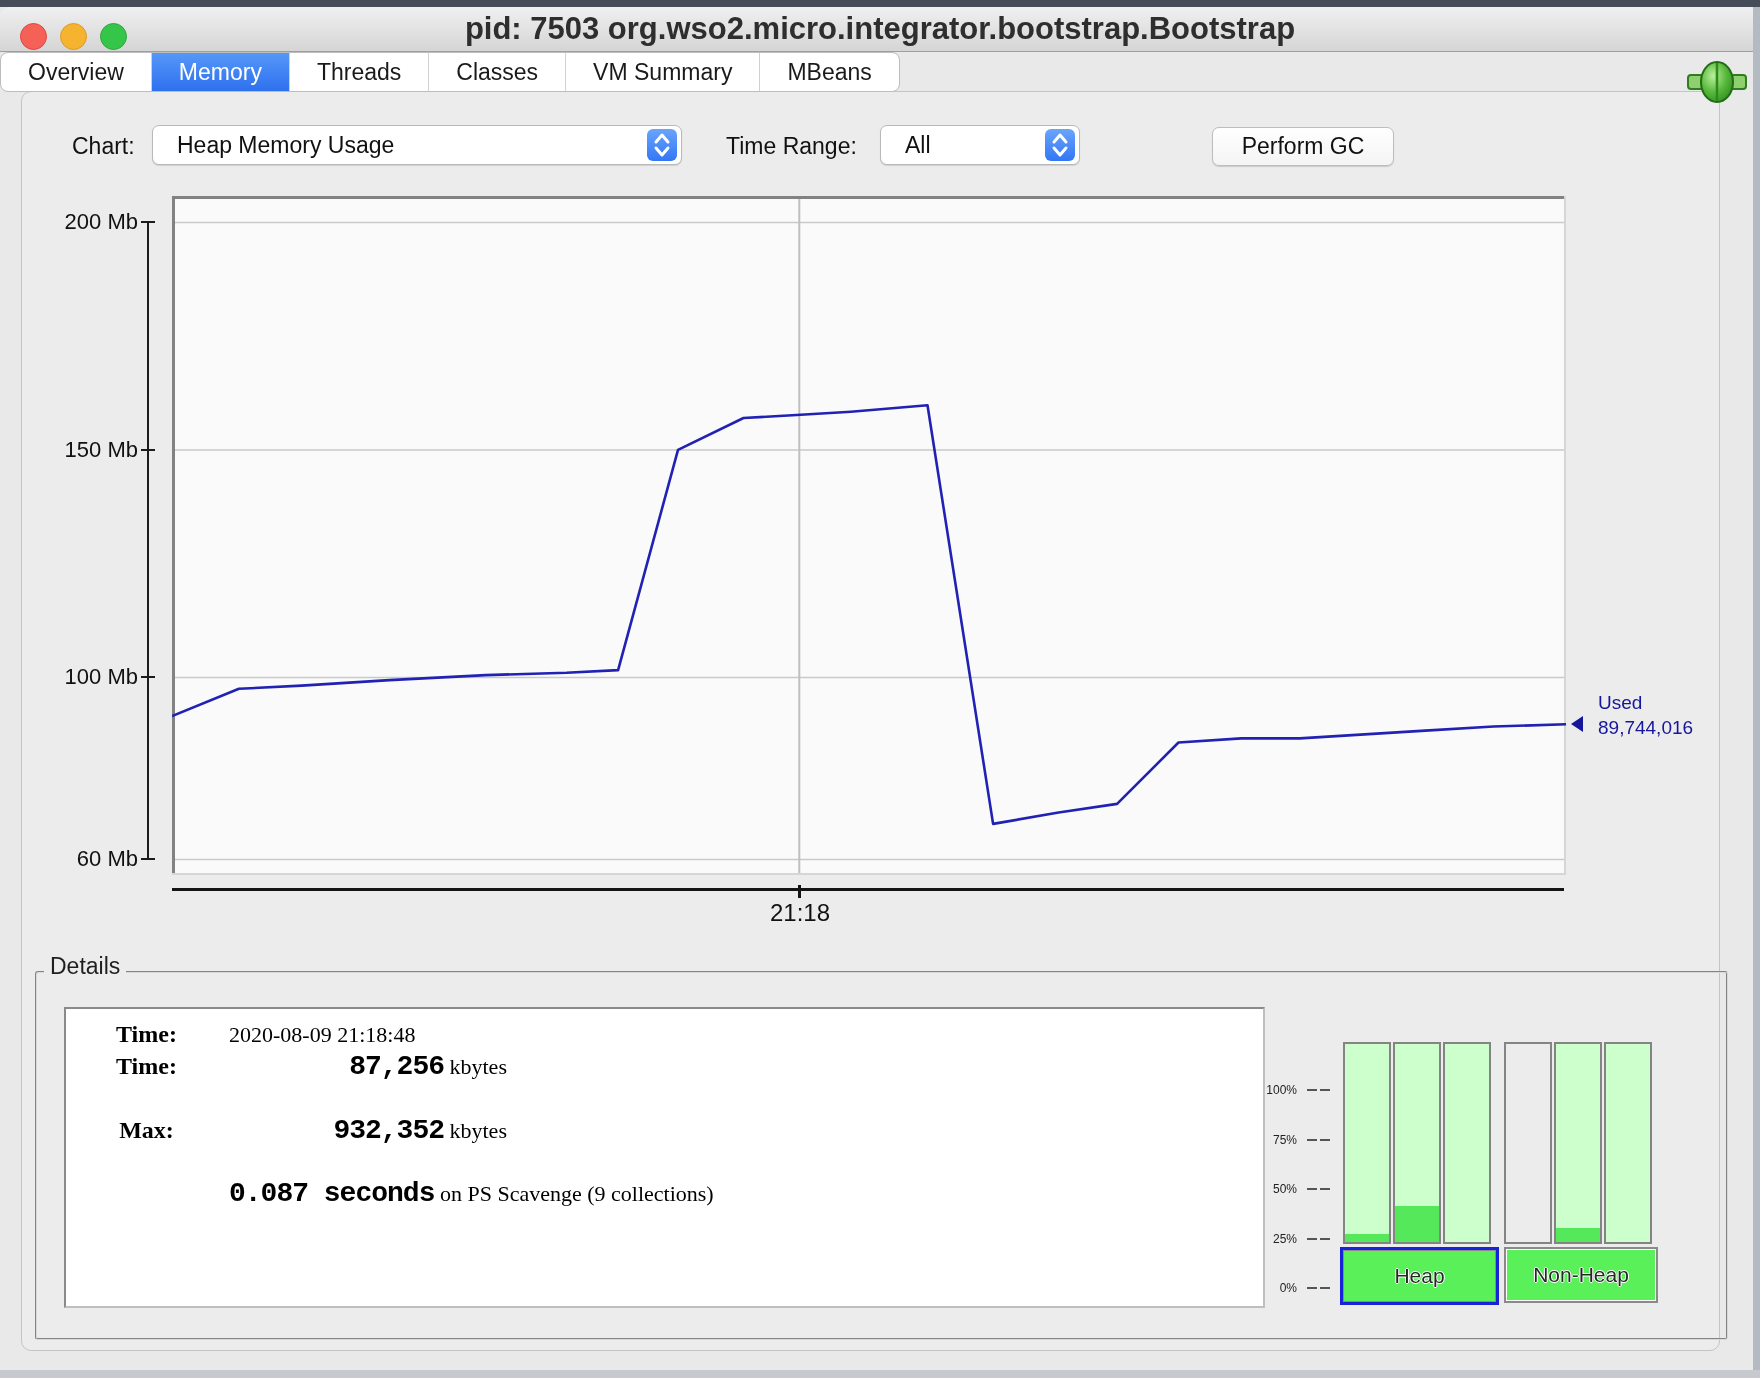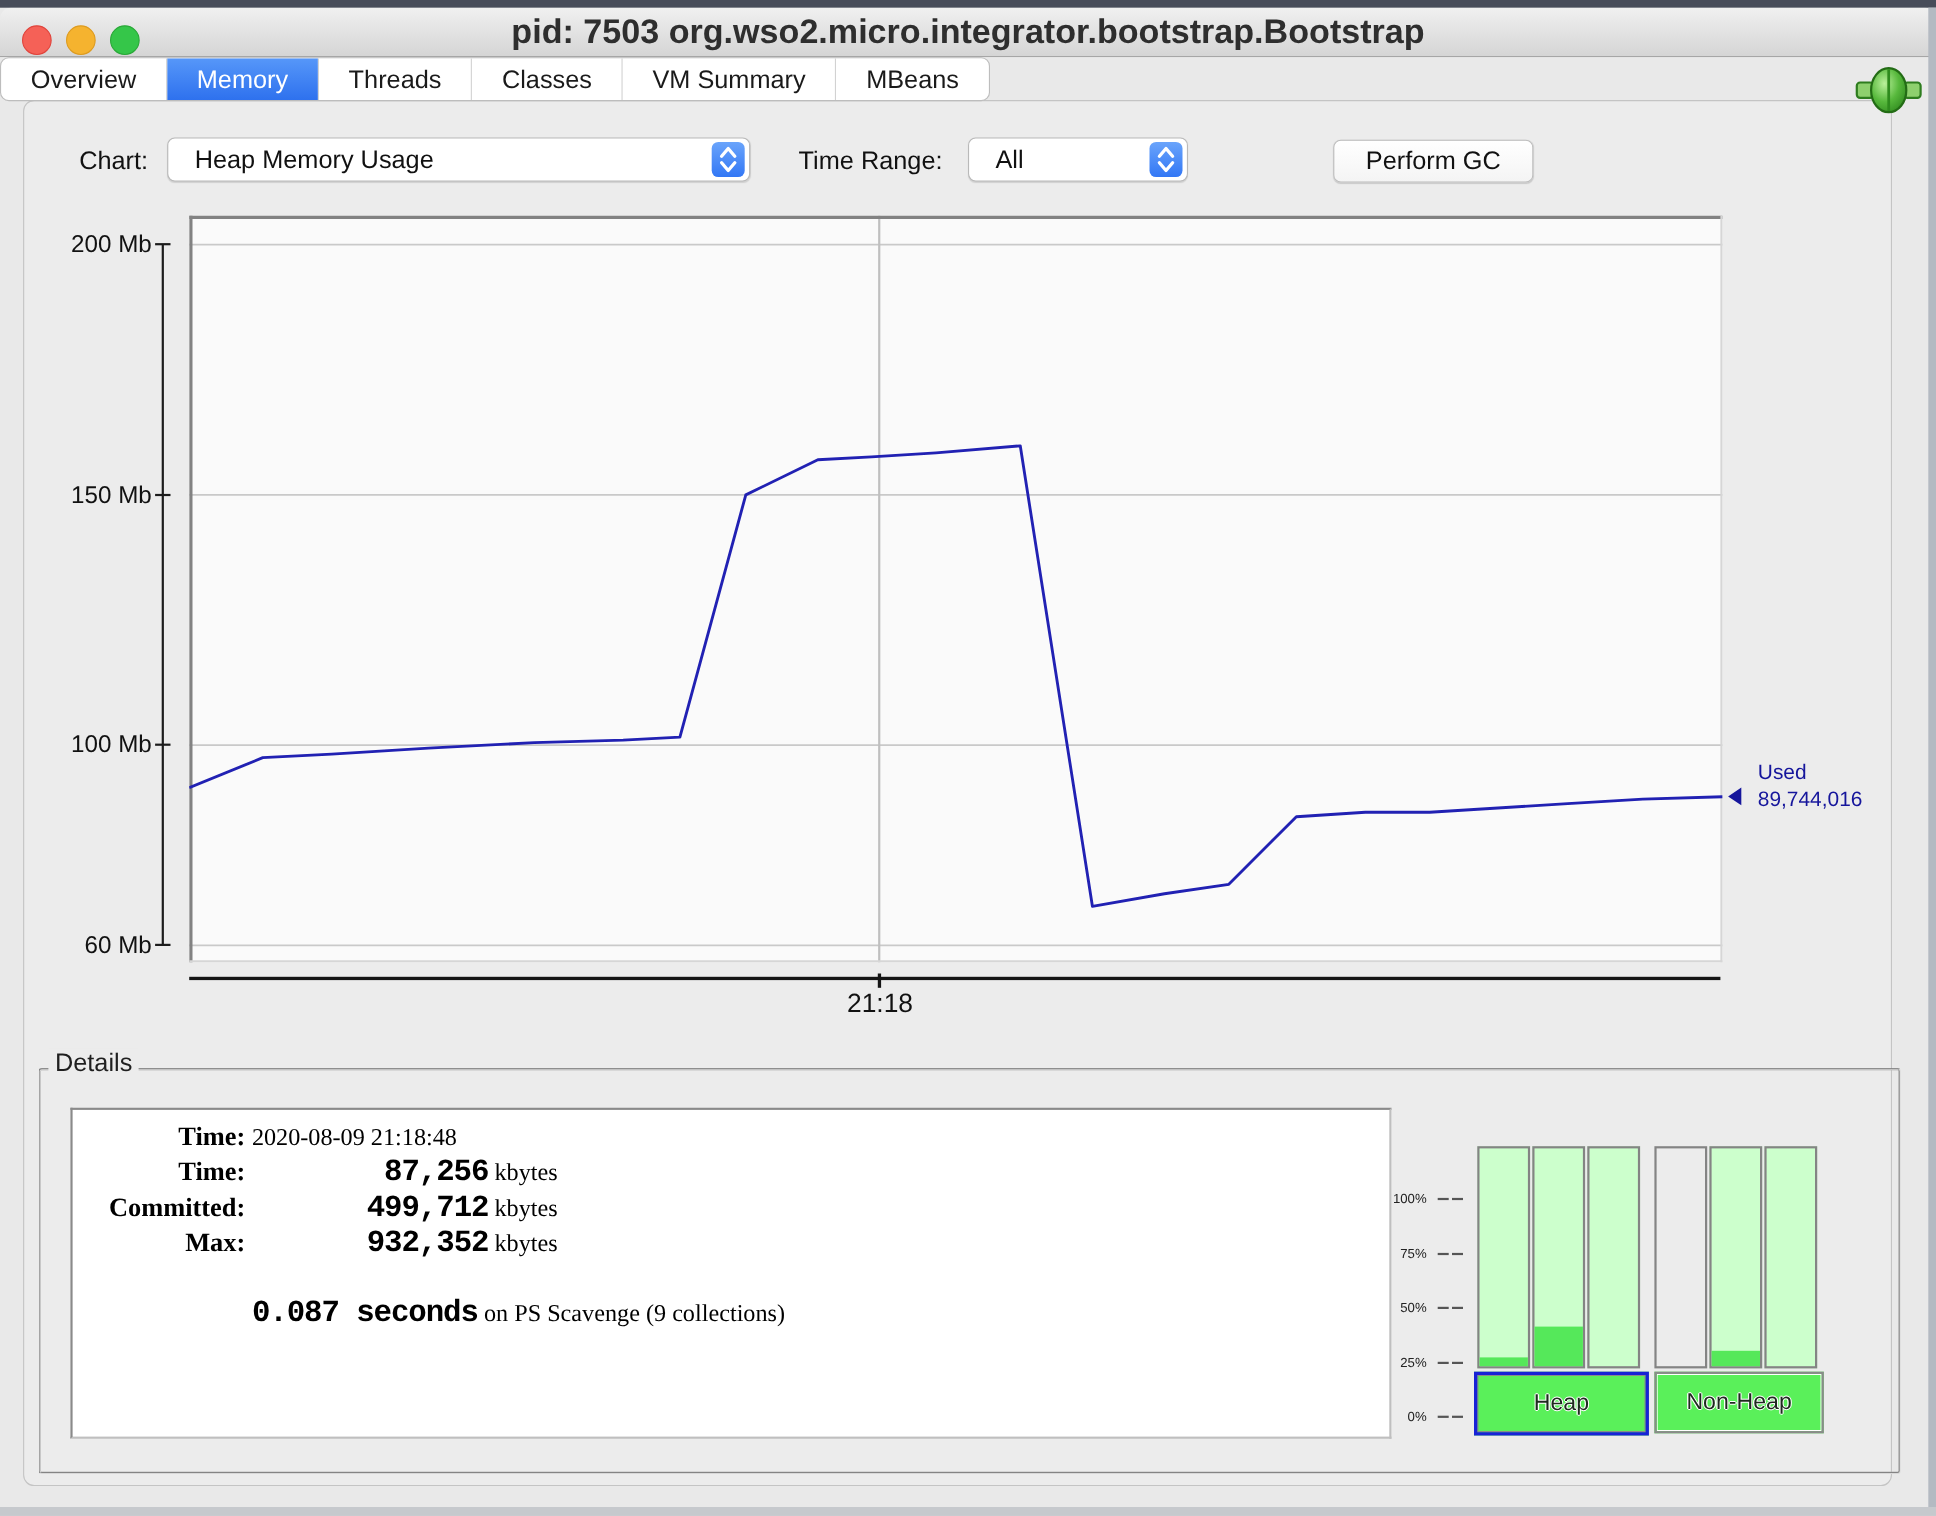--- a/index.html
+++ b/index.html
@@ -49,21 +49,21 @@
                  border-bottom:8px solid transparent;border-right:12px solid #16169c;}
   .tracker-text{position:absolute;left:1598px;font-size:19px;line-height:25px;color:#16169c;}
   
   .groupbox{position:absolute;left:35px;top:971px;width:1689px;height:365px;border:2px groove #d8d8d8;border-radius:3px;}
   .group-label{position:absolute;left:44px;top:953px;font-size:23px;color:#1f1f1f;background:#ececec;padding:0 6px;z-index:2;}
   .detailbox{position:absolute;left:64px;top:1007px;width:1197px;height:297px;background:#fff;
              border-top:2px solid #8a8a8a;border-left:2px solid #8a8a8a;
              border-right:2px solid #bfbfbf;border-bottom:2px solid #bfbfbf;}
   .drow{position:absolute;left:4px;height:32px;line-height:32px;white-space:nowrap;
         font-family:"Liberation Serif",serif;font-size:22px;color:#000;}
-  .dlabel{display:inline-block;width:153px;text-align:right;font-weight:bold;font-size:24px;margin-right:6px;}
+  .dlabel{display:inline-block;width:153px;text-align:center;font-weight:bold;font-size:24px;margin-right:6px;}
   .dnum{font-family:"Liberation Mono",monospace;font-weight:bold;font-size:28px;letter-spacing:-1px;}
   .dnum.right{display:inline-block;width:215px;text-align:right;}
   
   .pct-row{position:absolute;left:1226px;width:104px;height:24px;display:flex;align-items:center;
            justify-content:flex-end;font-size:12px;color:#222;margin-top:48px;}
   .pct-dash{display:inline-flex;margin-left:7px;}
   .pct-dash i{display:inline-block;width:10px;height:2px;background:#555;margin-left:3px;}
   .vbar{position:absolute;top:1042px;width:44px;height:198px;border:2px solid #848484;background:#ccffcc;}
   .vbar.empty{background:#ececec;}
   .vbar .fill{position:absolute;left:0;right:0;bottom:0;background:#55e85a;}
@@ -172,21 +172,20 @@
   <div class="tracker-text" id="tracker-text" style="top: 690.255px;">
     <div>Used</div>
     <div>89,744,016</div>
   </div>
 
   <div class="group-label">Details</div>
   <div class="groupbox"></div>
   <div class="detailbox" id="detailbox">
       <div class="drow" style="top: 9px;"><span class="dlabel">Time:</span><span>2020-08-09 21:18:48</span></div>
       <div class="drow" style="top: 41px;"><span class="dlabel">Time:</span><span class="dnum right">87,256</span><span> kbytes</span></div>
-      <div class="drow" style="top: 73px;"><span class="dlabel">Committed:</span><span class="dnum right">499,712</span><span> kbytes</span></div>
       <div class="drow" style="top: 105px;"><span class="dlabel">Max:</span><span class="dnum right">932,352</span><span> kbytes</span></div>
       <div class="drow" style="top: 169px;"><span class="dlabel"></span><span class="dnum">0.087 seconds</span><span> on PS Scavenge (9 collections)</span></div>
     </div>
 
   <div id="pct-axis">
       <div class="pct-row" style="top: 1030px;">
         <span>100%</span>
         <span class="pct-dash">
           <i></i>
           <i></i>

